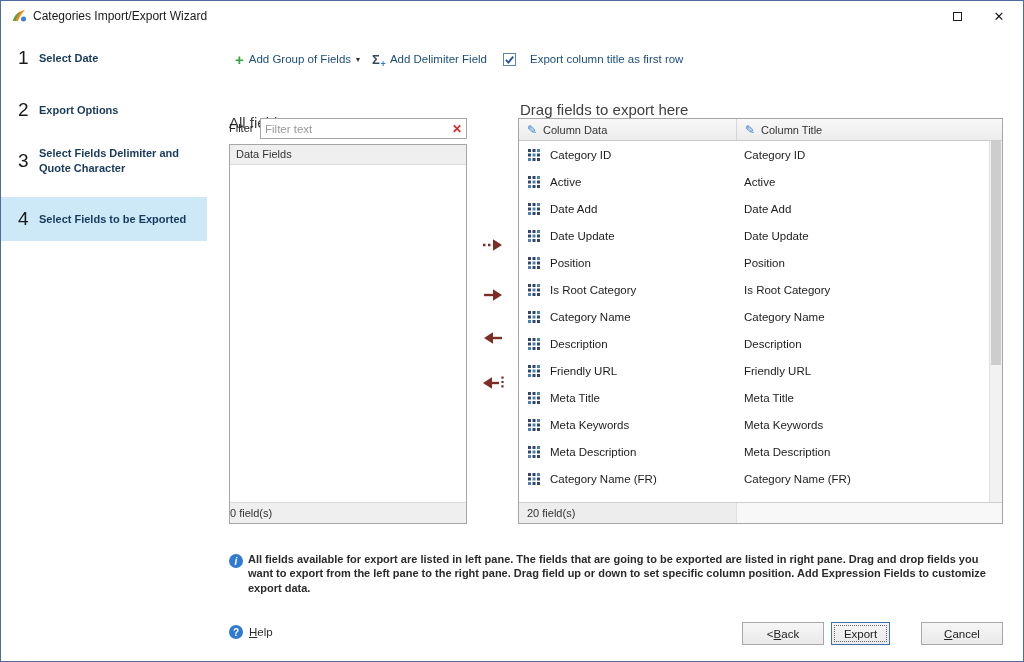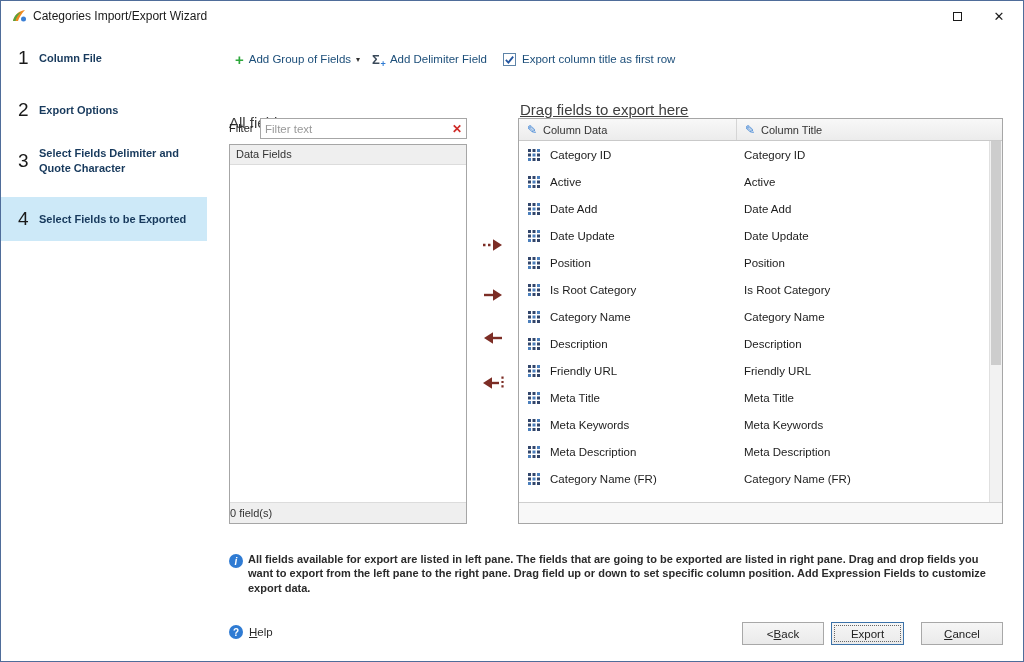--- a/index.html
+++ b/index.html
@@ -30,28 +30,28 @@
   .step-num { font-size:19px; color:#1a1a1a; width:14px; flex:none; }
   .step-label { font-size:11px; font-weight:bold; color:#17395c; line-height:1.35; }
 
   
   .toolbar { position:absolute; left:228px; top:46px; height:24px; display:flex; align-items:center; }
   .tb-btn { display:flex; align-items:center; color:#1c4e79; font-size:11.5px; cursor:pointer; padding:3px 6px; }
   .plus-icon { color:#2ea83c; font-weight:bold; font-size:15px; margin-right:5px; line-height:1; }
   .caret { font-size:8px; margin-left:5px; color:#333; }
   .sigma-icon { color:#3b4a5a; font-weight:bold; font-size:13px; margin-right:10px; position:relative; line-height:1; font-style:normal; }
   .sigma-plus { position:absolute; right:-6px; bottom:-3px; font-size:9px; color:#2f7bd3; font-weight:bold; }
-  .cb-wrap { display:flex; align-items:center; margin-left:10px; cursor:pointer; }
+  .cb-wrap { display:flex; align-items:center; margin-left:10px; cursor:pointer;gap:8px; }
   .checkbox { width:13px; height:13px; border:1px solid #5e84a8; background:#fff; display:flex; align-items:center; justify-content:center; margin-right:6px; }
   .cb-label { color:#1c4e79; font-size:11.5px; }
 
   
   .pane-heading { position:absolute; font-size:15px; color:#3f3f3f;margin-top:29px; }
   #allfields-heading { left:228px; top:84px; }
-  #drag-heading { left:519px; top:71px;text-decoration:underline; }
+  #drag-heading { left:519px; top:71px; }
 
   
   .filter-label { position:absolute; left:228px; top:117px; font-size:11px; color:#222; line-height:21px; }
   .filter-box { position:absolute; left:259px; top:117px; width:207px; height:21px; border:1px solid #a6a6a6; background:#fff; display:flex; align-items:center; }
   .filter-input { flex:1; border:none; outline:none; font-size:11.5px; padding:0 4px; color:#222; font-family:inherit; height:100%; min-width:0; }
   .filter-input::placeholder { color:#999; }
   .filter-clear { width:18px; text-align:center; color:#cf2a27; font-weight:bold; font-size:12px; cursor:pointer; }
 
   
   .left-pane { position:absolute; left:228px; top:143px; width:238px; height:380px; border:1px solid #a6a6a6; background:#fff; }
@@ -92,21 +92,21 @@
   .info-icon { position:absolute; left:228px; top:553px; width:14px; height:14px; border-radius:50%; background:#2f7bd3; color:#fff; font-size:10px; font-weight:bold; font-style:italic; display:flex; align-items:center; justify-content:center; }
   .info-text { position:absolute; left:247px; top:551px; width:758px; font-size:11px; font-weight:bold; color:#2b2b2b; line-height:1.3; }
 
   
   .help { position:absolute; left:228px; top:624px; display:flex; align-items:center; gap:6px; cursor:pointer; }
   .help-icon { width:14px; height:14px; border-radius:50%; background:#2f7bd3; color:#fff; font-size:10px; font-weight:bold; display:flex; align-items:center; justify-content:center; }
   .help-label { font-size:11.5px; color:#2b2b2b; }
   .accel { text-decoration:underline; }
   .btn { position:absolute; top:621px; height:23px; background:linear-gradient(#f6f6f6,#eaeaea); border:1px solid #a8a8a8; font-size:11.5px; color:#222; display:flex; align-items:center; justify-content:center; cursor:pointer; font-family:inherit; }
   #btn-back { left:741px; width:82px; }
-  #btn-export { left:830px; width:73px; border:1px solid #3c72a8; outline:1px dotted #666; outline-offset:-4px; }
+  #btn-export { left:830px; width:59px; border:1px solid #3c72a8; outline:1px dotted #666; outline-offset:-4px; }
   #btn-cancel { left:920px; width:82px; }
 </style>
 </head>
 <body>
 
 <div class="titlebar">
   <span class="app-icon">
     <svg width="16" height="16" viewBox="0 0 16 16">
       <path d="M2 13 C4 6, 8 3, 14 2 C10 6, 8 10, 7 13 Z" fill="#f18a21"></path>
       <path d="M2 13 C3 8, 6 5, 10 4 C7 7, 5 10, 4.5 13 Z" fill="#57a33e"></path>
@@ -117,21 +117,21 @@
   <span class="btn-max">
       <span class="max-glyph"></span>
     </span>
   <span class="btn-close">
       <span>✕</span>
     </span>
 </div>
 
 <div class="step step-1">
   <span class="step-num">1</span>
-  <span class="step-label">Column File</span>
+  <span class="step-label">Select Date</span>
 </div>
 <div class="step step-2">
   <span class="step-num">2</span>
   <span class="step-label">Export Options</span>
 </div>
 <div class="step step-3">
   <span class="step-num">3</span>
   <span class="step-label">Select Fields Delimiter and Quote Character</span>
 </div>
 <div class="step step-4">
@@ -303,20 +303,21 @@
         </span>
       <span class="gr-c2">Category Name (FR)</span>
     </div>
   </div>
 
   <div class="vscroll">
     <div class="vthumb"></div>
   </div>
 
   <div class="grid-footer">
+    <div class="gf-c1">20 field(s)</div>
     <div class="gf-c2"></div>
   </div>
 </div>
 
 <div class="info-icon">i</div>
 <div class="info-text">All fields available for export are listed in left pane. The fields that are going to be exported are listed in right pane. Drag and drop fields you want to export from the left pane to the right pane. Drag field up or down to set specific column position. Add Expression Fields to customize export data.</div>
 
 <div class="help">
   <span class="help-icon">?</span>
   <span class="help-label"><span class="accel">H</span><span>elp</span></span>

